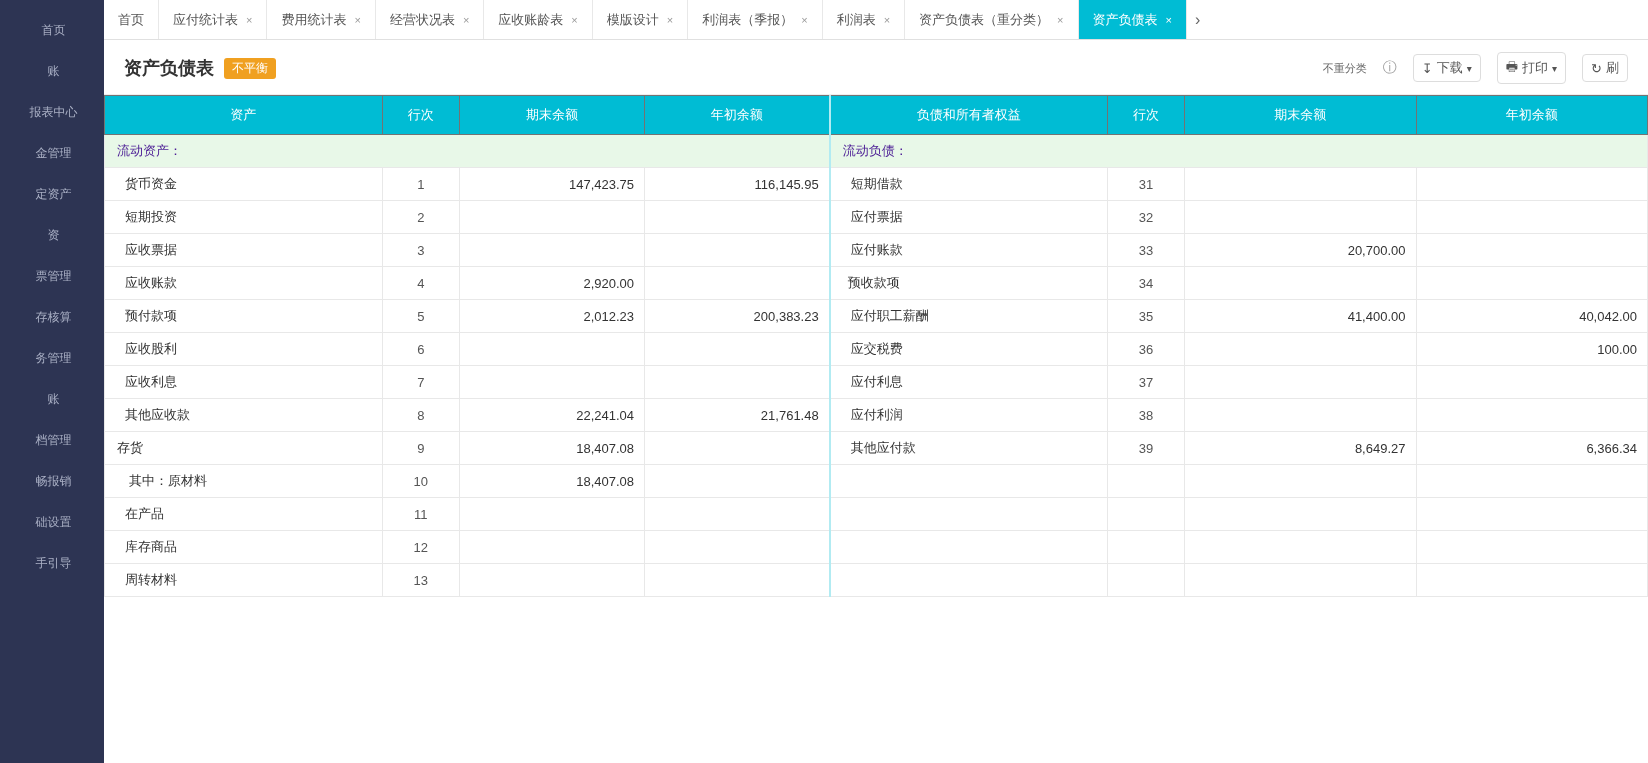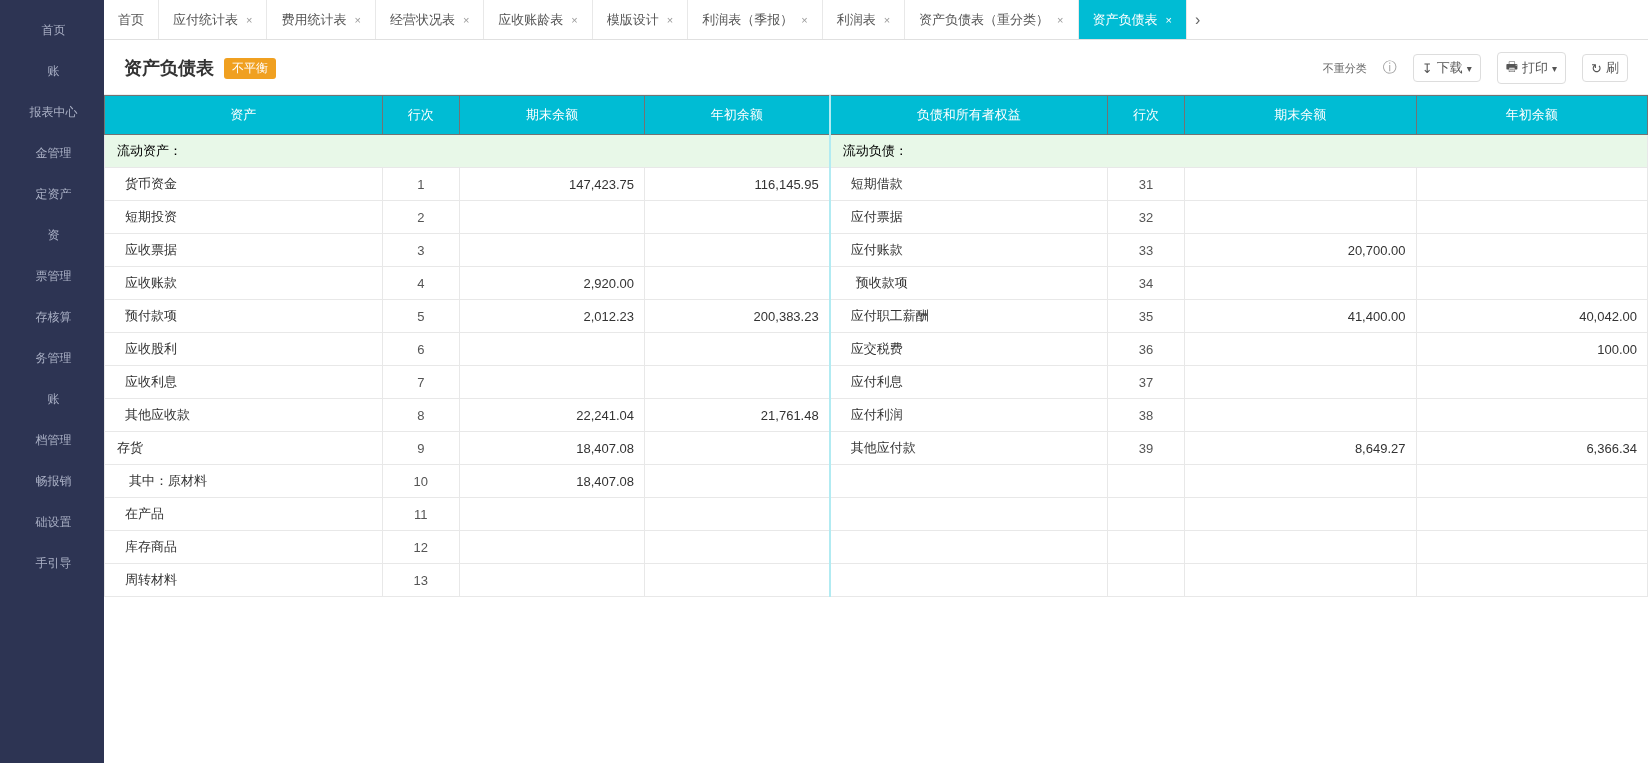--- a/index.html
+++ b/index.html
@@ -93,21 +93,21 @@
       border: 1px solid #737373;
       font-weight: normal;
     }
     tbody tr td {
       padding: 7px 10px;
       border: 1px solid #e8e8e8;
       color: #333;
     }
     tbody tr.section-header td {
       background: #e8f8e8;
-      color: #000000;
+      color: #4c1d95;
       font-weight: normal;
     }
     .cell-center { text-align: center; }
     .cell-right { text-align: right; }
     .cell-number { color: #333; text-align: right; }
     .row-num { color: #555; text-align: center; }
 
     .divider-col { border-left: 2px solid #b2ebf2 !important; }
   </style>
 </head>
@@ -245,21 +245,21 @@
       <td class="divider-col" style="padding-left:20px;">应付账款</td>
       <td class="cell-center row-num">33</td>
       <td class="cell-right cell-number">20,700.00</td>
       <td class="cell-right cell-number"></td>
     </tr>
           <tr>
       <td style="padding-left:20px;margin-left:36px;">应收账款</td>
       <td class="cell-center row-num">4</td>
       <td class="cell-right cell-number">2,920.00</td>
       <td class="cell-right cell-number"></td>
-      <td class="divider-col" style="padding-left:25px;">预收款项</td>
+      <td class="divider-col" style="padding-left:17px;">预收款项</td>
       <td class="cell-center row-num">34</td>
       <td class="cell-right cell-number"></td>
       <td class="cell-right cell-number"></td>
     </tr>
           <tr>
       <td style="padding-left:20px;">预付款项</td>
       <td class="cell-center row-num">5</td>
       <td class="cell-right cell-number">2,012.23</td>
       <td class="cell-right cell-number">200,383.23</td>
       <td class="divider-col" style="padding-left:20px;">应付职工薪酬</td>

